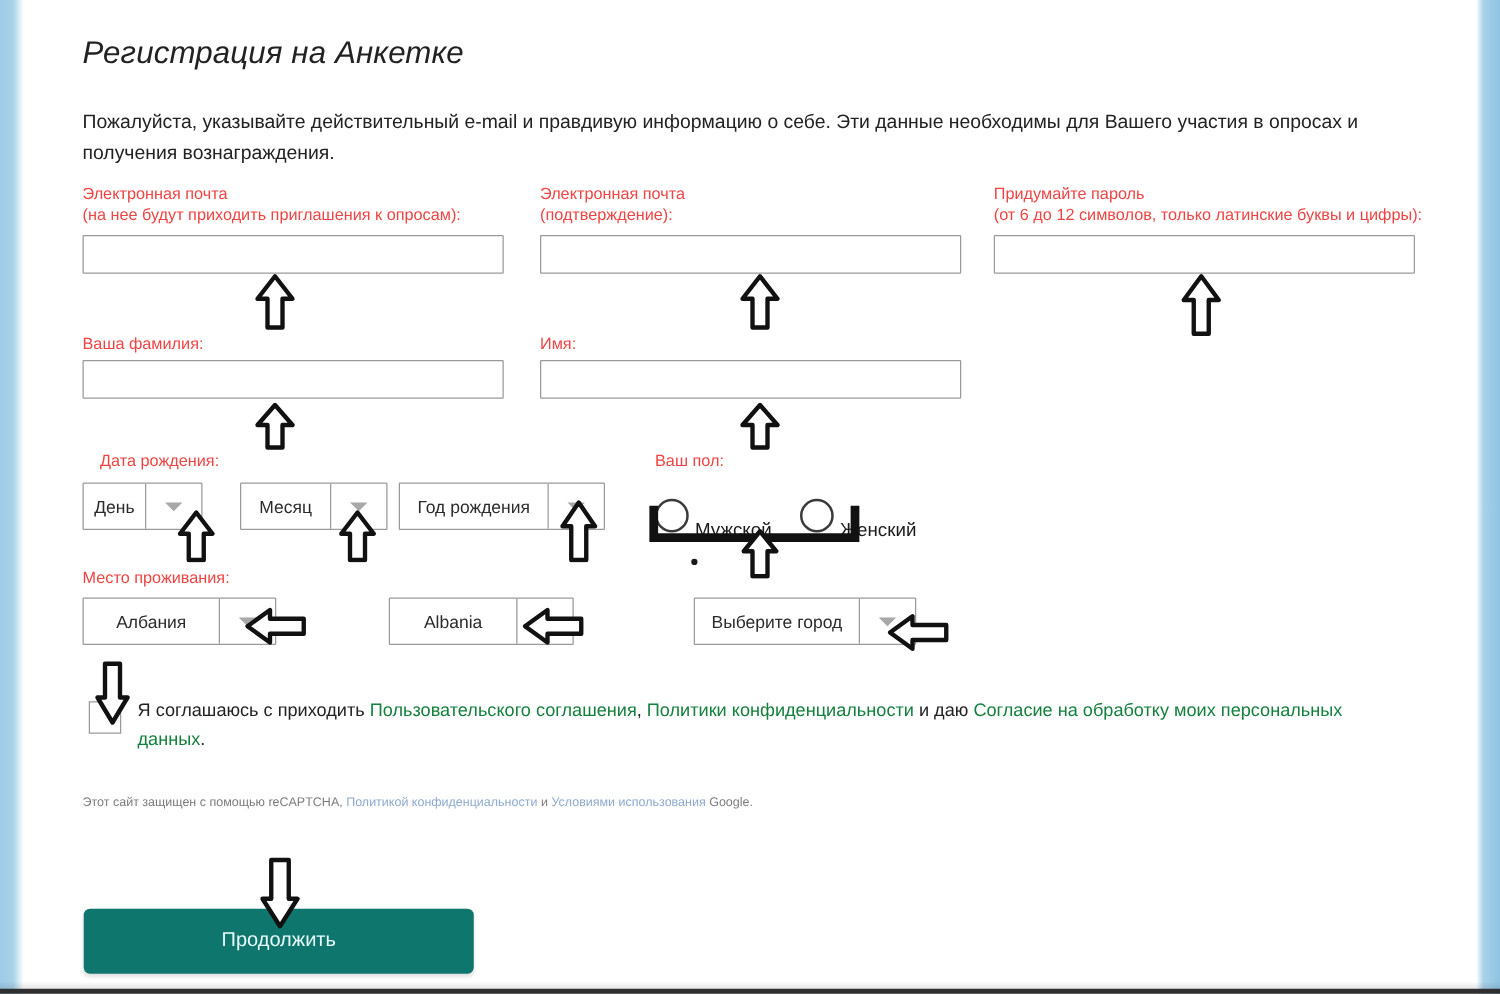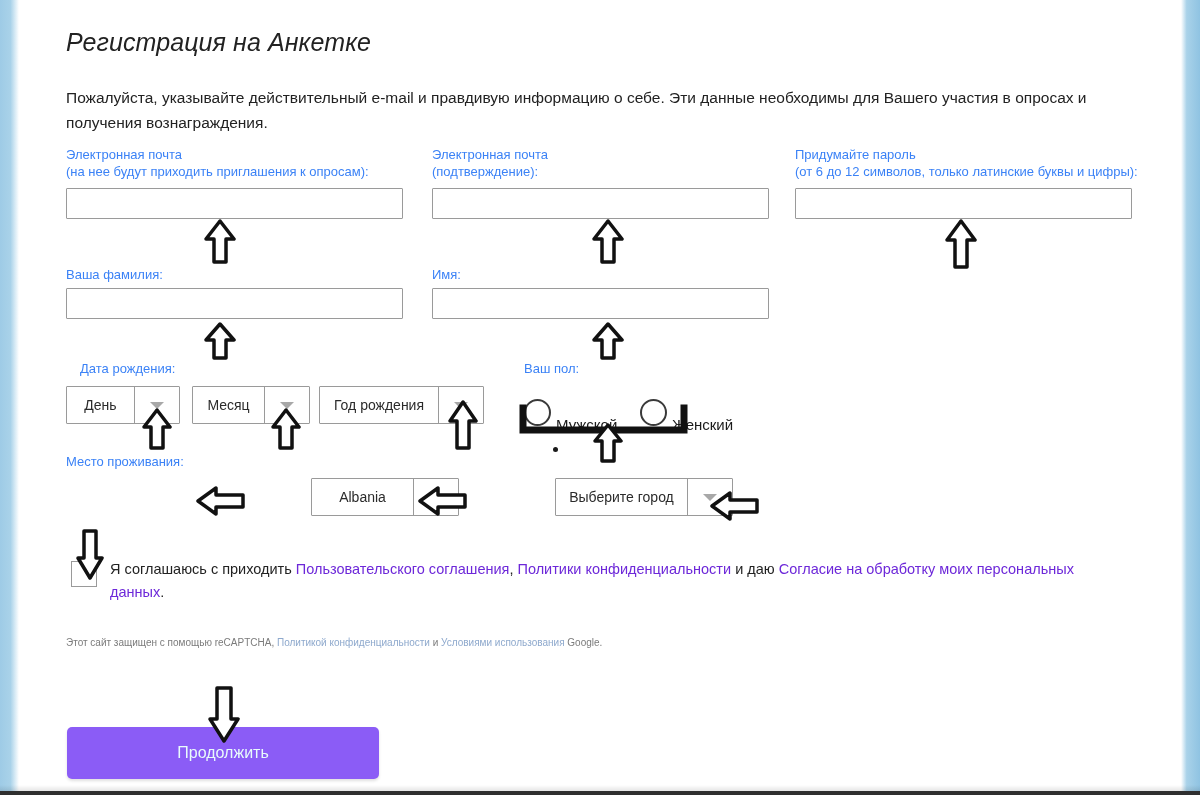--- a/index.html
+++ b/index.html
@@ -59,21 +59,21 @@
     letter-spacing: .1px;
   }
   .intro {
     font-size: 15.5px;
     color: #222222;
     line-height: 25px;
     width: 1060px;
   }
   .field-label {
     font-size: 13px;
-    color: #3b82f6;
+    color: #ef4444;
     line-height: 17px;
     white-space: pre-line;
   }
   .text-input {
     box-sizing: border-box;
     border: 1px solid #9a9a9a;
     background: #ffffff;
     height: 31px;
     border-radius: 1px;
   }
@@ -135,34 +135,34 @@
     border: 1px solid #9a9a9a;
     background: #ffffff;
     box-sizing: border-box;
   }
   .agree-text {
     font-size: 14.5px;
     color: #222222;
     line-height: 23px;
     width: 1000px;
   }
-  .link { color: #6d28d9; }
+  .link { color: #15803d; }
   .recaptcha {
     font-size: 10px;
     color: #7b7b7b;
     line-height: 18px;
     text-align: right;
   }
   .recaptcha .link { color: #8ea9cd; }
 
   
   .submit-btn {
     box-sizing: border-box;
     width: 312px; height: 52px;
-    background: #8b5cf6;
+    background: #0f766e;
     border: none;
     border-radius: 5px;
     color: #e8fbfb;
     font-size: 16px;
     font-family: "Liberation Sans", sans-serif;
     display: flex;
     align-items: center;
     justify-content: center;
     box-shadow: 0 2px 3px rgba(0,0,0,0.12);
     cursor: pointer;
@@ -204,21 +204,21 @@
     <input class="text-input abs" style="left: 795px; top: 188px; width: 337px;" type="password" value="">
 
     <div class="field-label abs" style="left:66px; top:266px;">Ваша фамилия:</div>
     <input class="text-input abs" style="left: 66px; top: 288px; width: 337px;" value="">
 
     <div class="field-label abs" style="left:432px; top:266px;">Имя:</div>
     <input class="text-input abs" style="left: 432px; top: 288px; width: 337px;" value="">
 
     <div class="field-label abs" style="left:80px; top:360px;">Дата рождения:</div>
 
-    <div class="select abs" style="left:66px; top:386px; width:114px;text-align:center;">
+    <div class="select abs" style="left:66px; top:386px; width:96px;text-align:center;">
       <div class="sel-text">День</div>
       <div class="sel-arrow">
           <span class="caret"></span>
         </div>
     </div>
 
     <div class="select abs" style="left:192px; top:386px; width:118px;">
       <div class="sel-text">Месяц</div>
       <div class="sel-arrow">
           <span class="caret"></span>
@@ -241,20 +241,26 @@
 
     <div class="radio-row abs" style="left:640px; top:392px;">
       <span class="radio-circle"></span>
       <span class="radio-label">Женский</span>
     </div>
 
     <span class="dot" style="left:553px; top:447px;"></span>
 
     <div class="field-label abs" style="left:66px; top:453px;">Место проживания:</div>
 
+    <div class="select abs" style="left:66px; top:478px; width:155px;">
+      <div class="sel-text">Албания</div>
+      <div class="sel-arrow">
+          <span class="caret"></span>
+        </div>
+    </div>
 
     <div class="select abs" style="left:311px; top:478px; width:148px;">
       <div class="sel-text">Albania</div>
       <div class="sel-arrow">
           <span class="caret"></span>
         </div>
     </div>
 
     <div class="select abs" style="left:555px; top:478px; width:178px;">
       <div class="sel-text">Выберите город</div>

